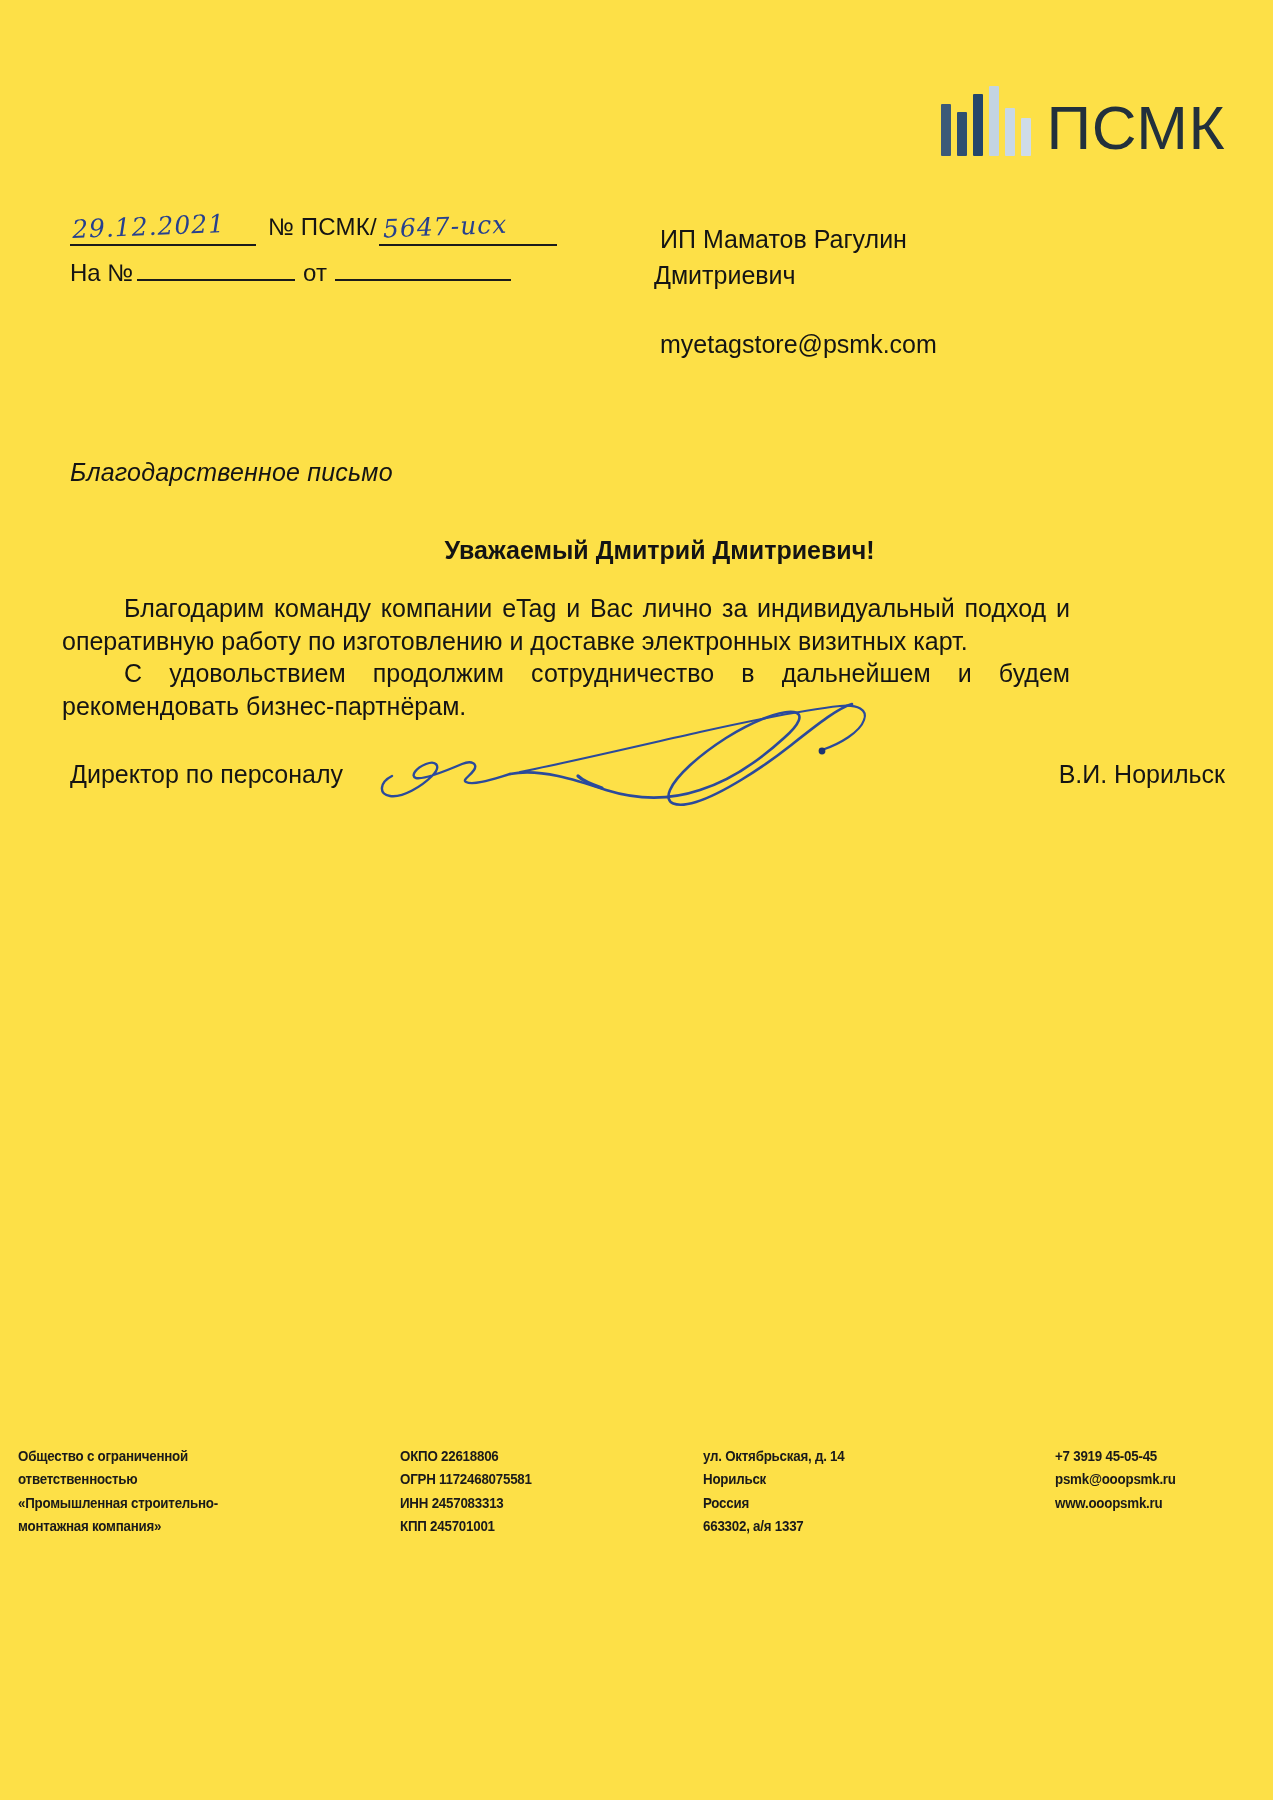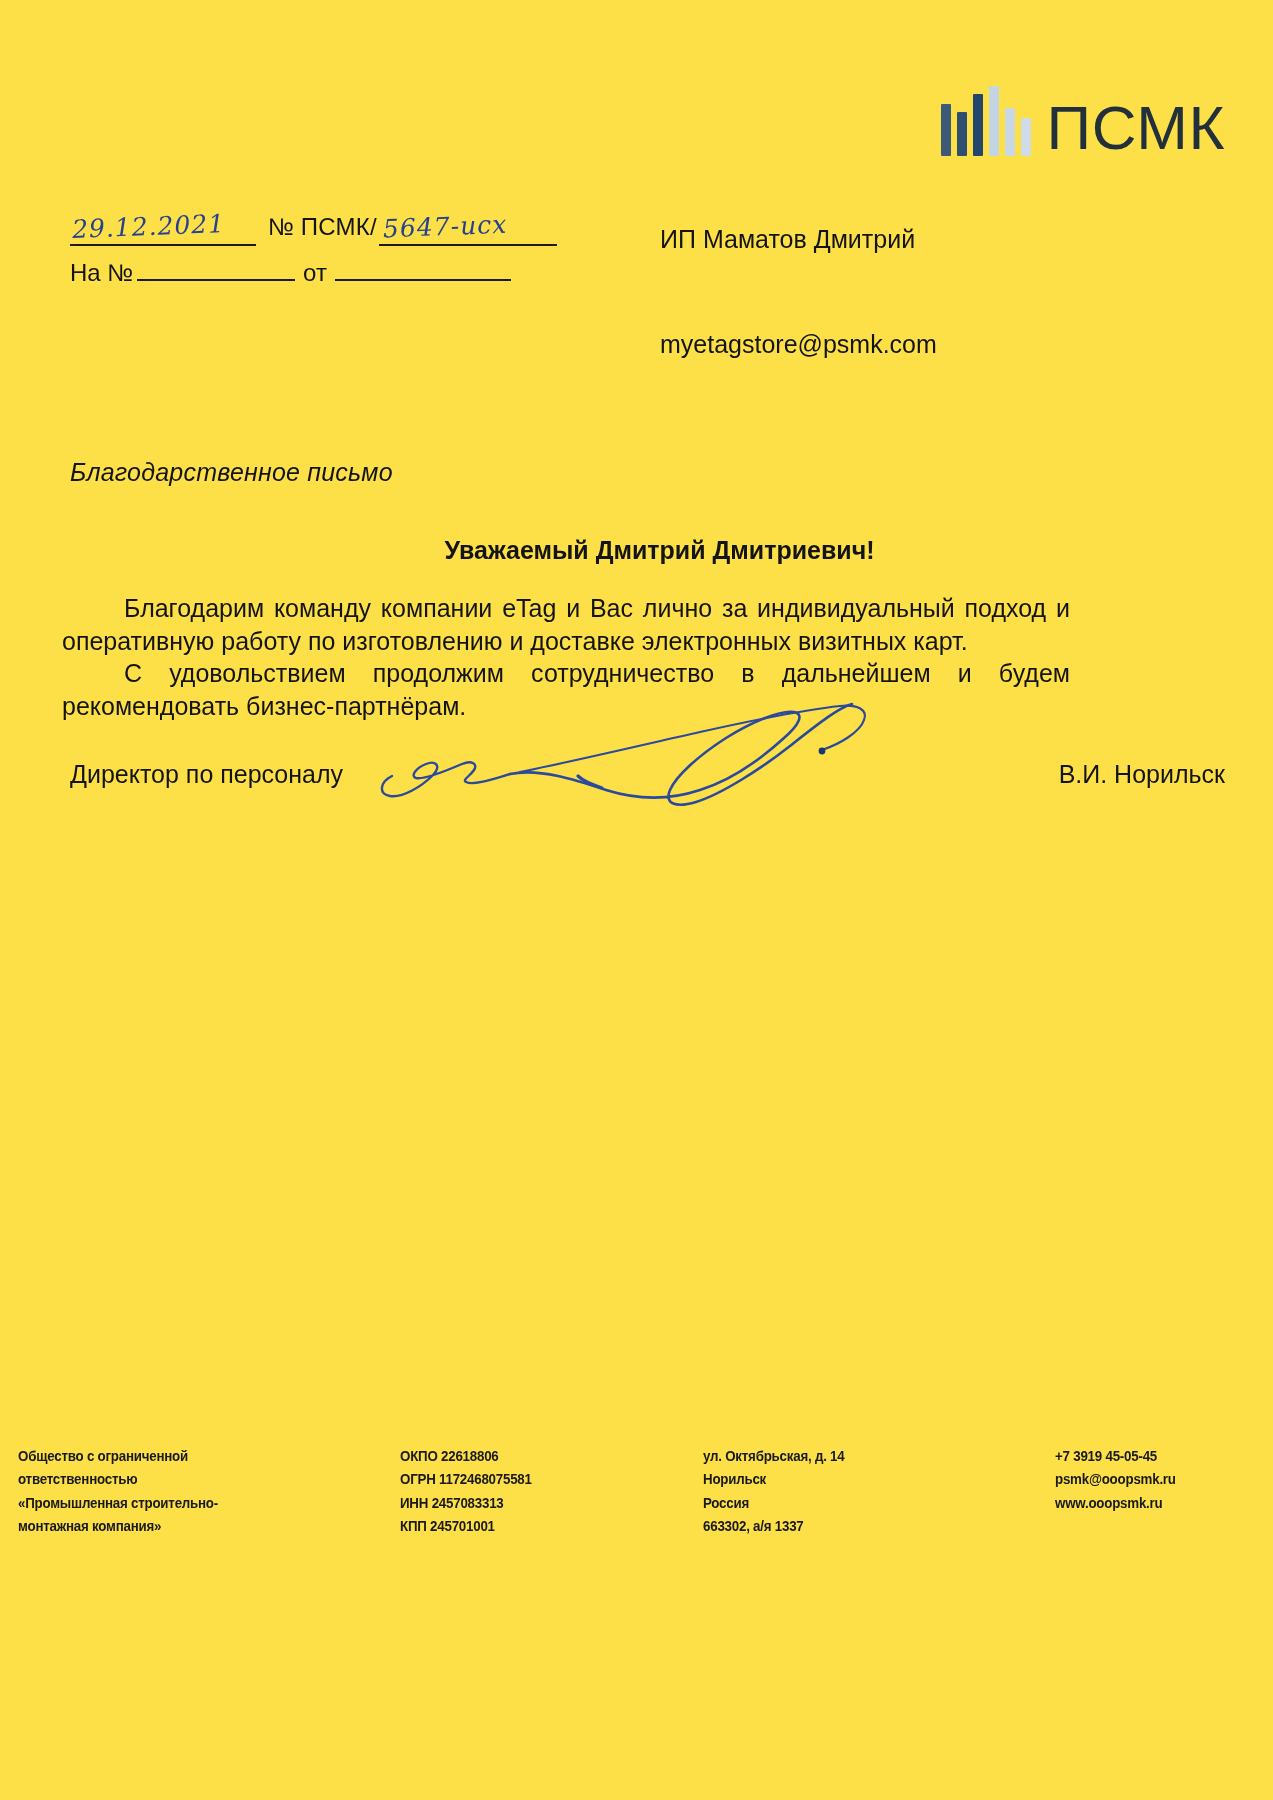--- a/index.html
+++ b/index.html
@@ -247,21 +247,22 @@
     </div>
     <div class="ref-row">
       <span class="lbl-na">На №</span>
       <span class="ul-blank-1"></span>
       <span class="lbl-ot">от</span>
       <span class="ul-blank-2"></span>
     </div>
   </div>
 
   <div class="addressee">
-    <div>ИП Маматов Дмитрий</div>
+    <div>ИП Маматов Рагулин</div>
+    <div class="line2">Дмитриевич</div>
   </div>
   <div class="addressee-email">myetagstore@psmk.com</div>
 
   <div class="doc-kind">Благодарственное письмо</div>
   <div class="salutation">Уважаемый Дмитрий Дмитриевич!</div>
 
   <div class="body-text">
     <p>Благодарим команду компании eTag и Вас лично за индивидуальный подход и оперативную работу по изготовлению и доставке электронных визитных карт.</p>
     <p>С удовольствием продолжим сотрудничество в дальнейшем и будем рекомендовать бизнес-партнёрам.</p>
   </div>

